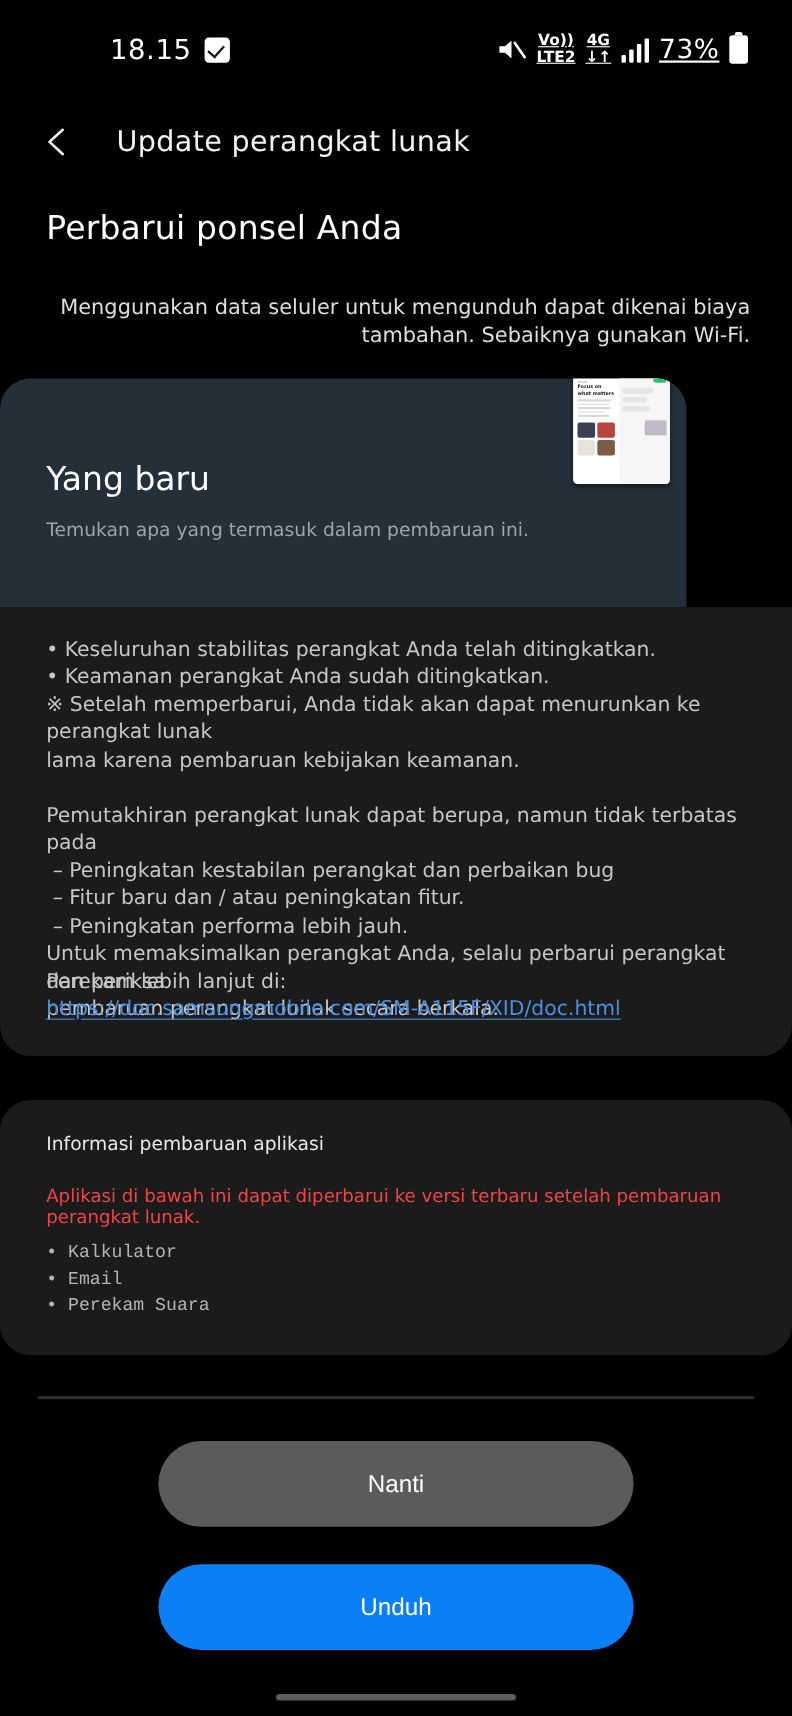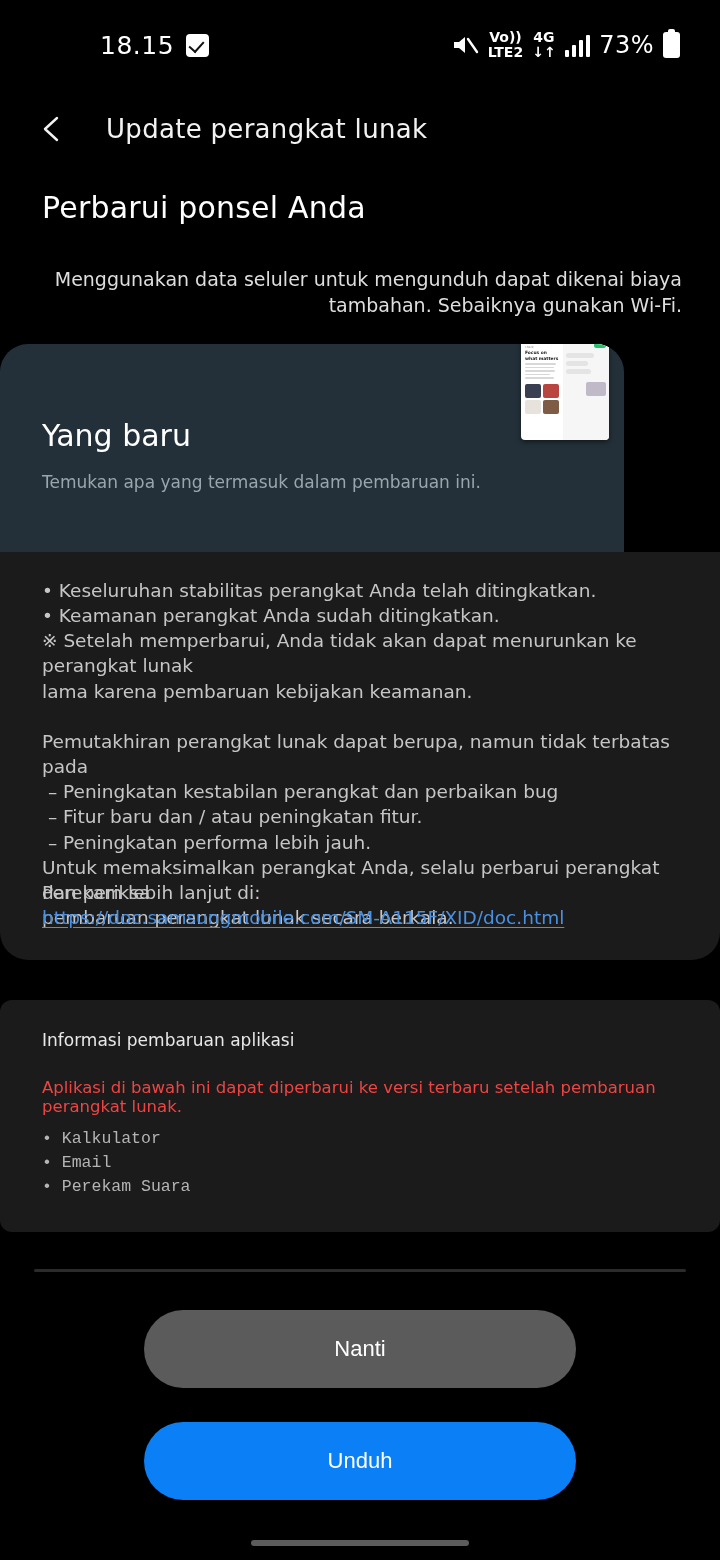--- a/index.html
+++ b/index.html
@@ -22,21 +22,21 @@
   .sb-time { font-size:25px; letter-spacing:0.5px; color:#fff; }
   .sb-check {
     width:23px; height:23px; background:#fff; border-radius:4px;
     position:relative;
   }
   .sb-check::after {
     content:""; position:absolute; left:6px; top:4px;
     width:7px; height:12px; border:solid #111;
     border-width:0 2.6px 2.6px 0; transform:rotate(42deg);
   }
-  .sb-right { display:flex; align-items:center; gap:9px; }
+  .sb-right { display:flex; align-items:center; gap:9px;text-decoration:underline; }
   .sb-stack { display:flex; flex-direction:column; align-items:center; line-height:1.05; }
   .sb-stack span { font-size:14px; font-weight:bold; color:#fff; }
   .sb-batt-text { font-size:24px; color:#fff; letter-spacing:0.5px; }
 
   .icon-mute { width:28px; height:24px; }
   .sig { display:flex; align-items:flex-end; gap:2.5px; height:24px; }
   .sig i { display:block; width:4.5px; background:#fff; border-radius:1px; }
   .sig i:nth-child(1){height:7px;} .sig i:nth-child(2){height:12px;}
   .sig i:nth-child(3){height:17px;} .sig i:nth-child(4){height:22px;}
   .batt {
@@ -87,21 +87,21 @@
   .ss-grid div { height:14px; border-radius:2px; }
   .ss-bub { height:5px; background:#e4e4e4; border-radius:3px; margin-bottom:3px; }
   .ss-gr { position:absolute; right:3px; top:3px; width:12px; height:5px; background:#21c26b; border-radius:3px; }
   .ss-img { width:20px; height:14px; background:#c0bac8; border-radius:2px; margin-top:8px; margin-left:auto; }
 
   
   .card {
     position:absolute; left:0; width:720px; background:#1b1b1b;
   }
   #release-card { top:552px; height:408px; border-radius:0 0 28px 28px; }
-  #apps-card    { top:1000px; height:232px; border-radius:12px; }
+  #apps-card    { top:1000px; height:232px; border-radius:28px; }
 
   .rel-text {
     position:absolute; left:42px; top:26px; width:636px;
     font-size:18.5px; line-height:1.36; color:#c6c6c6; white-space:pre-wrap;
   }
   .rel-learn { position:absolute; left:42px; top:330px; font-size:18.5px; color:#c6c6c6; }
   .rel-link {
     position:absolute; left:42px; top:355px; font-size:18.5px;
     color:#4a90e2; text-decoration:underline; text-underline-offset:3px;
   }

